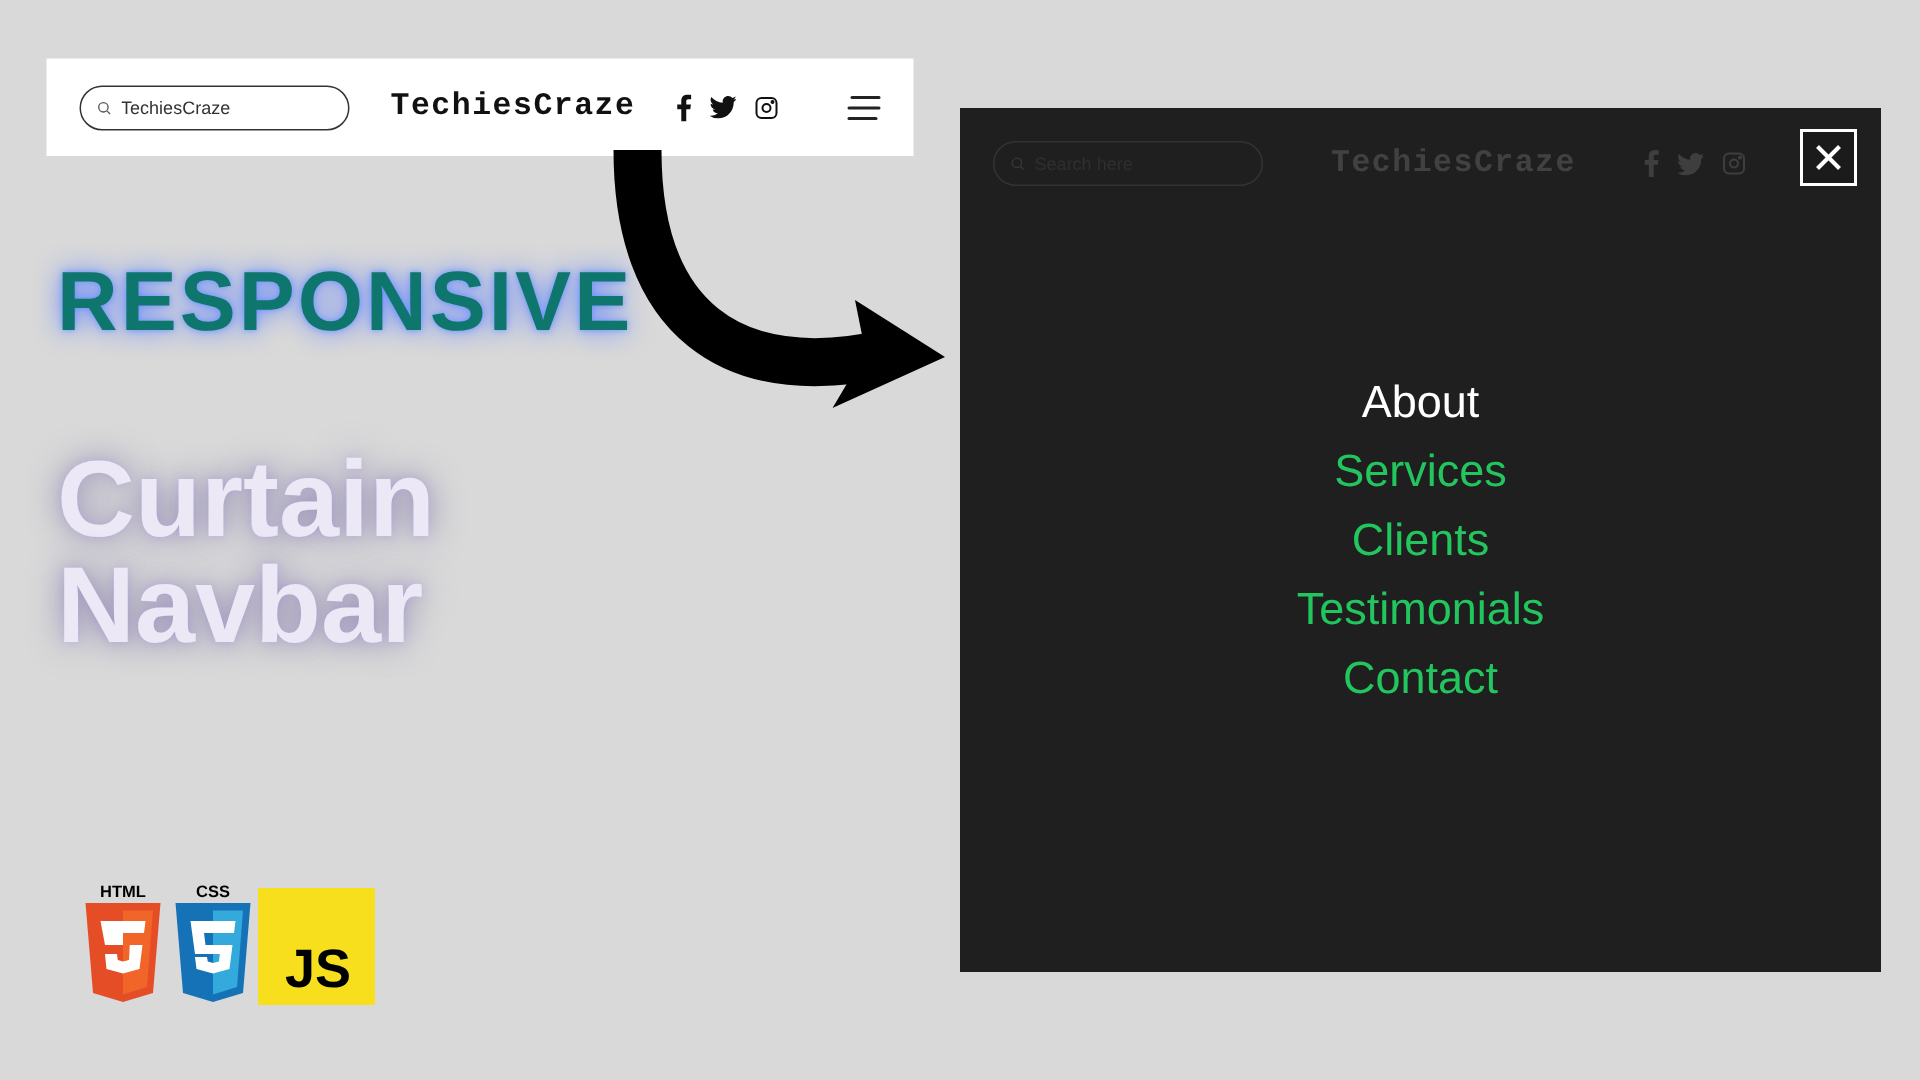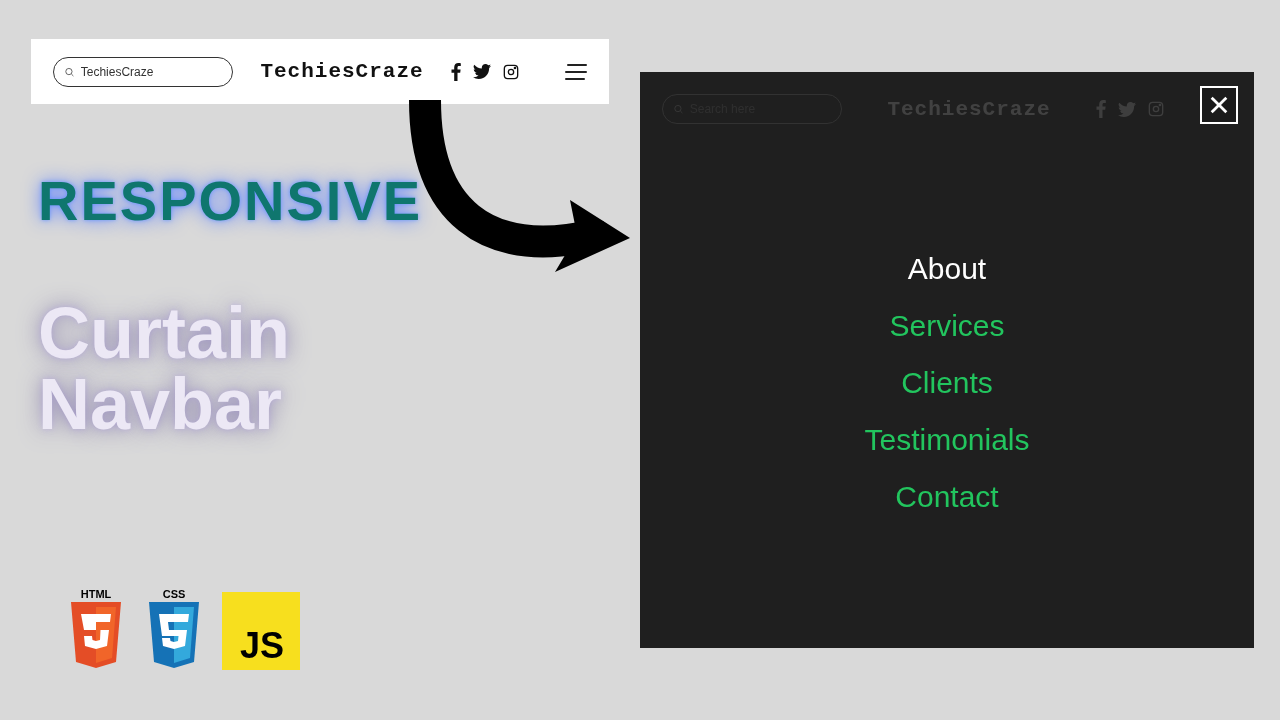--- a/index.html
+++ b/index.html
@@ -98,24 +98,23 @@
     position: absolute;
     left: 395px;
     top: 100px;
     width: 240px;
     height: 200px;
   }
 
   
   .badges {
     position: absolute;
-    left: 66px;
+    left: 52px;
     bottom: 50px;
     display: flex;
-    gap: 18px;
     align-items: flex-end;
   }
 
   
   .curtain {
     position: absolute;
     right: 26px;
     top: 72px;
     width: 614px;
     height: 576px;
@@ -146,21 +145,21 @@
     cursor: pointer;
     background:#1b1b1b;
   }
   .menu {
     position: absolute;
     top: 180px;
     left: 0; right: 0;
     display: flex;
     flex-direction: column;
     align-items: center;
-    gap: 23px;
+    gap: 12px;
   }
   .menu a {
     font-size: 30px;
     text-decoration: none;
     color: #22c55e;
     font-weight: 400;
   }
   .menu a.active { color: #fff; }
 </style>
 </head>

